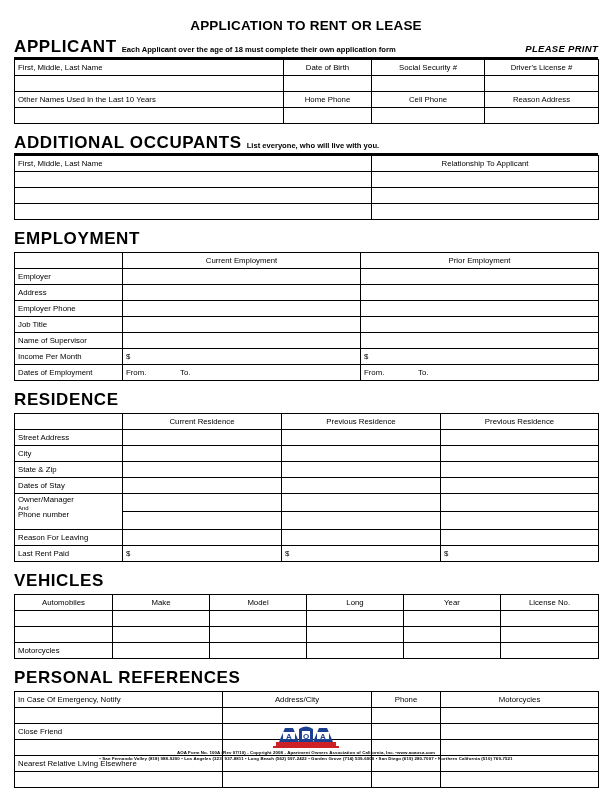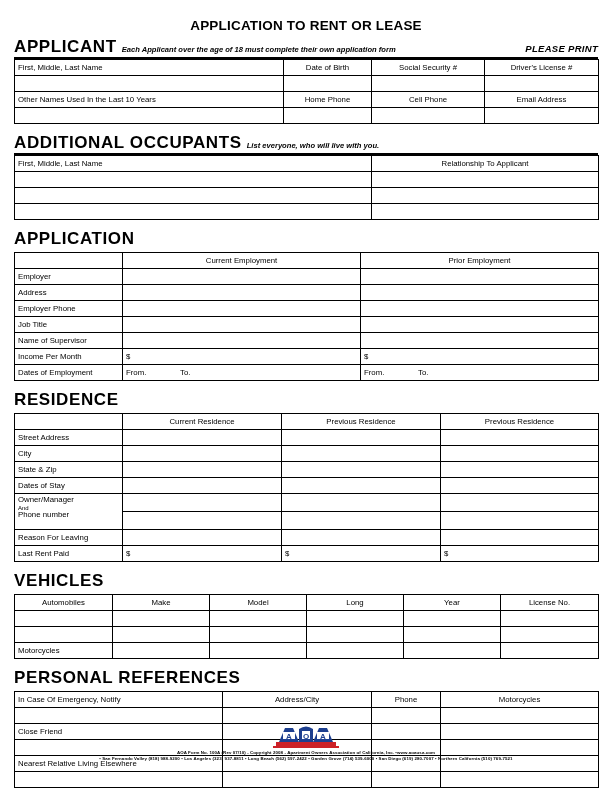--- a/index.html
+++ b/index.html
@@ -45,21 +45,20 @@
     border-bottom: none;
   }
   .sec-title {
     font-size: 17px;
     font-weight: bold;
     letter-spacing: .6px;
     white-space: nowrap;
   }
   .sec-note {
     font-size: 7.6px;
-    font-style: italic;
     font-weight: bold;
     margin-left: 5px;
     white-space: nowrap;
   }
   .sec-right {
     margin-left: auto;
     font-size: 9.5px;
     font-weight: bold;
     font-style: italic;
     letter-spacing: .3px;
@@ -166,21 +165,21 @@
     <tr class="row-tall">
       <td class="blank thick-bot"></td>
       <td class="blank thick-bot"></td>
       <td class="blank thick-bot"></td>
       <td class="blank thick-bot"></td>
     </tr>
     <tr class="row-hdr">
       <td class="hdr lbl" style="text-align:left">Other Names Used In the Last 10 Years</td>
       <td class="hdr">Home Phone</td>
       <td class="hdr">Cell Phone</td>
-      <td class="hdr">Email Address</td>
+      <td class="hdr">Reason Address</td>
     </tr>
     <tr class="row-tall">
       <td class="blank"></td>
       <td class="blank"></td>
       <td class="blank"></td>
       <td class="blank"></td>
     </tr>
   </tbody>
     </table>
 
@@ -212,21 +211,21 @@
     <tr>
       <td class="blank"></td>
       <td class="blank"></td>
     </tr>
   </tbody>
     </table>
 
   <div class="spacer-sm"></div>
 
   <div class="section-head noline">
-    <span class="sec-title">APPLICATION</span>
+    <span class="sec-title">EMPLOYMENT</span>
   </div>
   <div class="spacer-tiny"></div>
 
   <table class="form">
     <colgroup>
         <col style="width:108px">
         <col style="width:238px">
         <col style="width:238px">
       </colgroup>
     <tbody>

